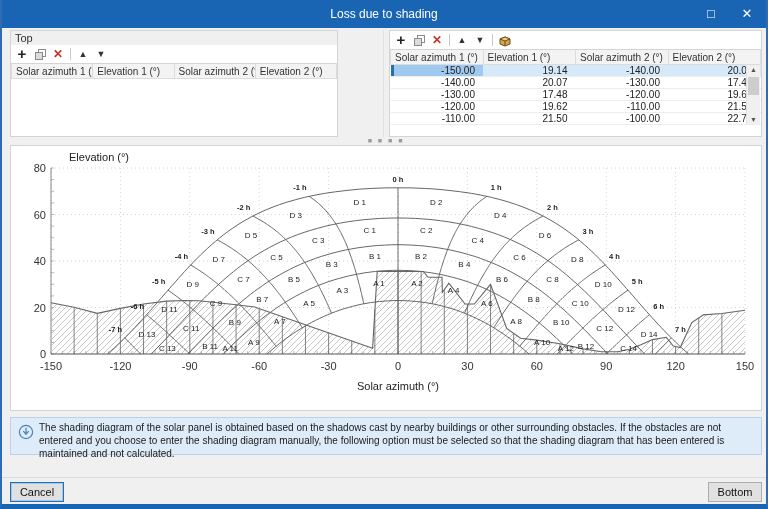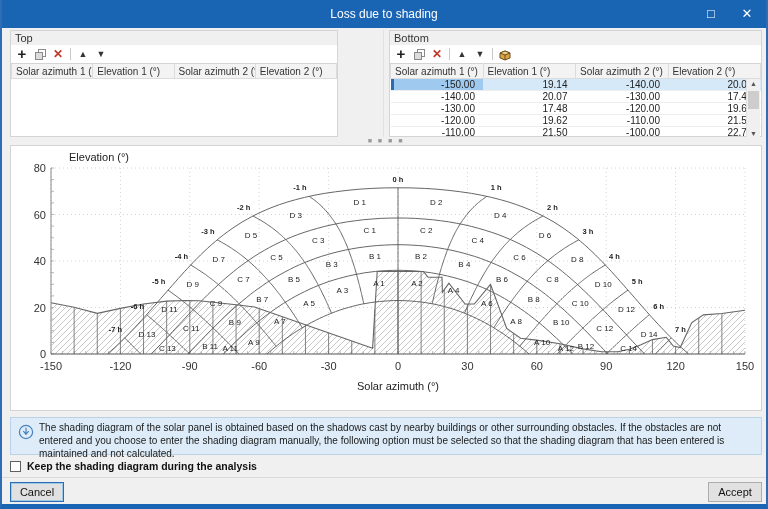--- a/index.html
+++ b/index.html
@@ -87,21 +87,20 @@
           </tbody>
         </table>
     </div>
   </div>
 
   <div class="vsplitter">
       <i></i>
     </div>
 
   <div class="grouppanel gp-bottom">
-    <div class="gheader">Bottom</div>
     <div class="toolbar" id="tb-bottom">
         <span class="tbi add">+</span>
         <span class="tbi">
           <svg width="13" height="13">
             <rect x="4.5" y="1.5" width="7" height="7" fill="#fff" stroke="#8a8a8a"></rect>
             <rect x="1.5" y="4.5" width="7" height="7" fill="#dcdcdc" stroke="#8a8a8a"></rect>
           </svg>
         </span>
         <span class="tbi del">✕</span>
         <span class="tbsep"></span>
@@ -413,22 +412,18 @@
   <div class="infobox">
     <span class="iicon">
       <svg width="16" height="16" viewBox="0 0 16 16">
         <circle cx="8" cy="8" r="6.6" fill="none" stroke="#4a82bd" stroke-width="1.2"></circle>
         <path d="M8 4 v5 M5.6 7.4 L8 10.4 L10.4 7.4" fill="none" stroke="#4a82bd" stroke-width="1.2" stroke-linecap="round" stroke-linejoin="round"></path>
       </svg>
     </span>
     <span>The shading diagram of the solar panel is obtained based on the shadows cast by nearby buildings or other surrounding obstacles. If the obstacles are not entered and you choose to enter the shading diagram manually, the following option must be selected so that the shading diagram that has been entered is maintained and not calculated.</span>
   </div>
 
-  <div class="checkrow">
-    <span class="cbx"></span>
-    <label>Keep the shading diagram during the analysis</label>
-  </div>
 
   <div class="footer">
     <button class="btn accept">Cancel</button>
-    <button class="btn cancel">Accept</button>
+    <button class="btn cancel">Bottom</button>
   </div>
 </div>
 
 </body></html>

